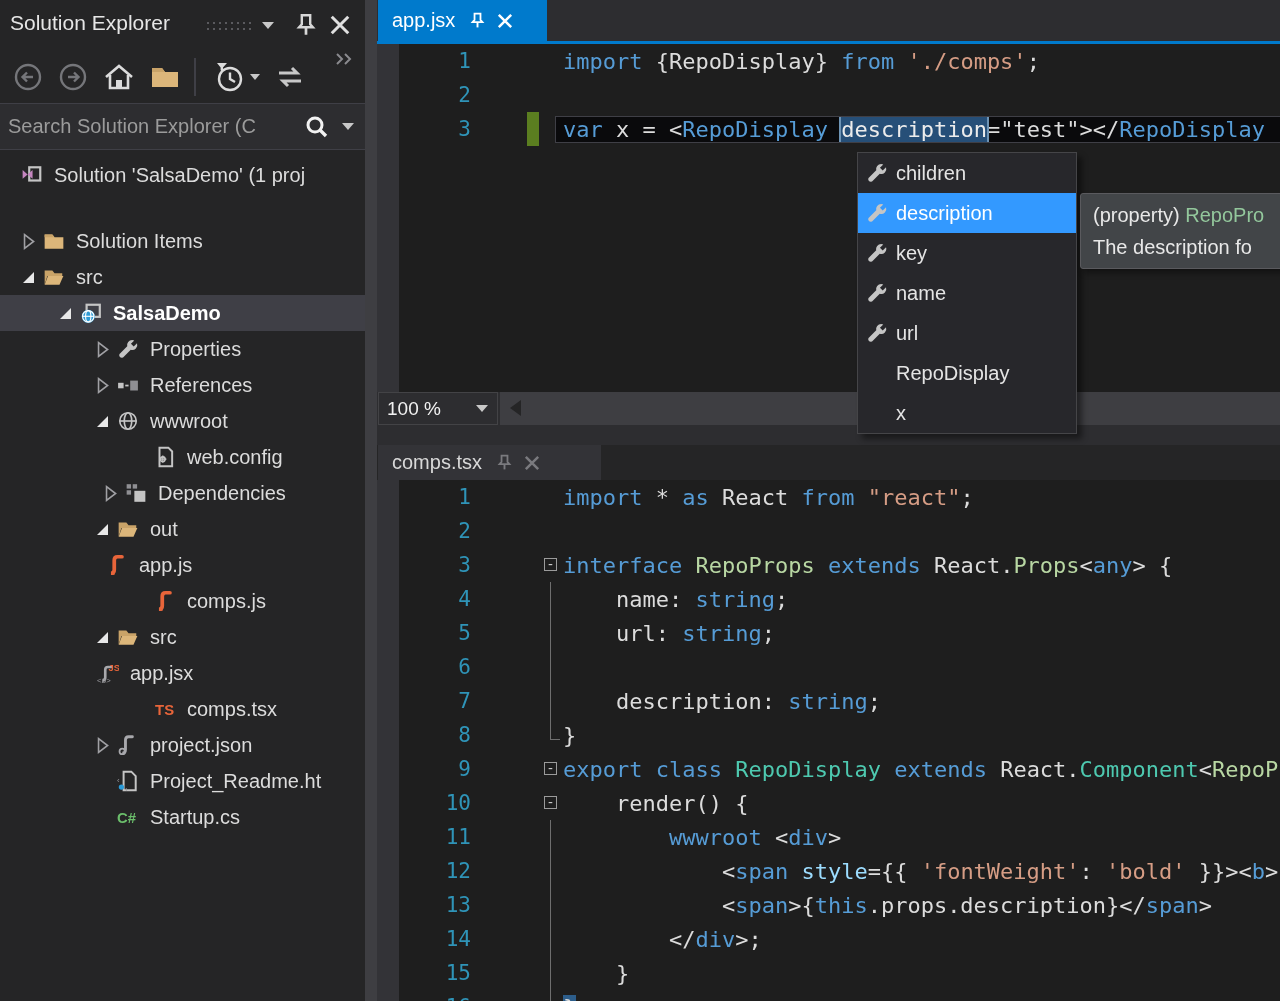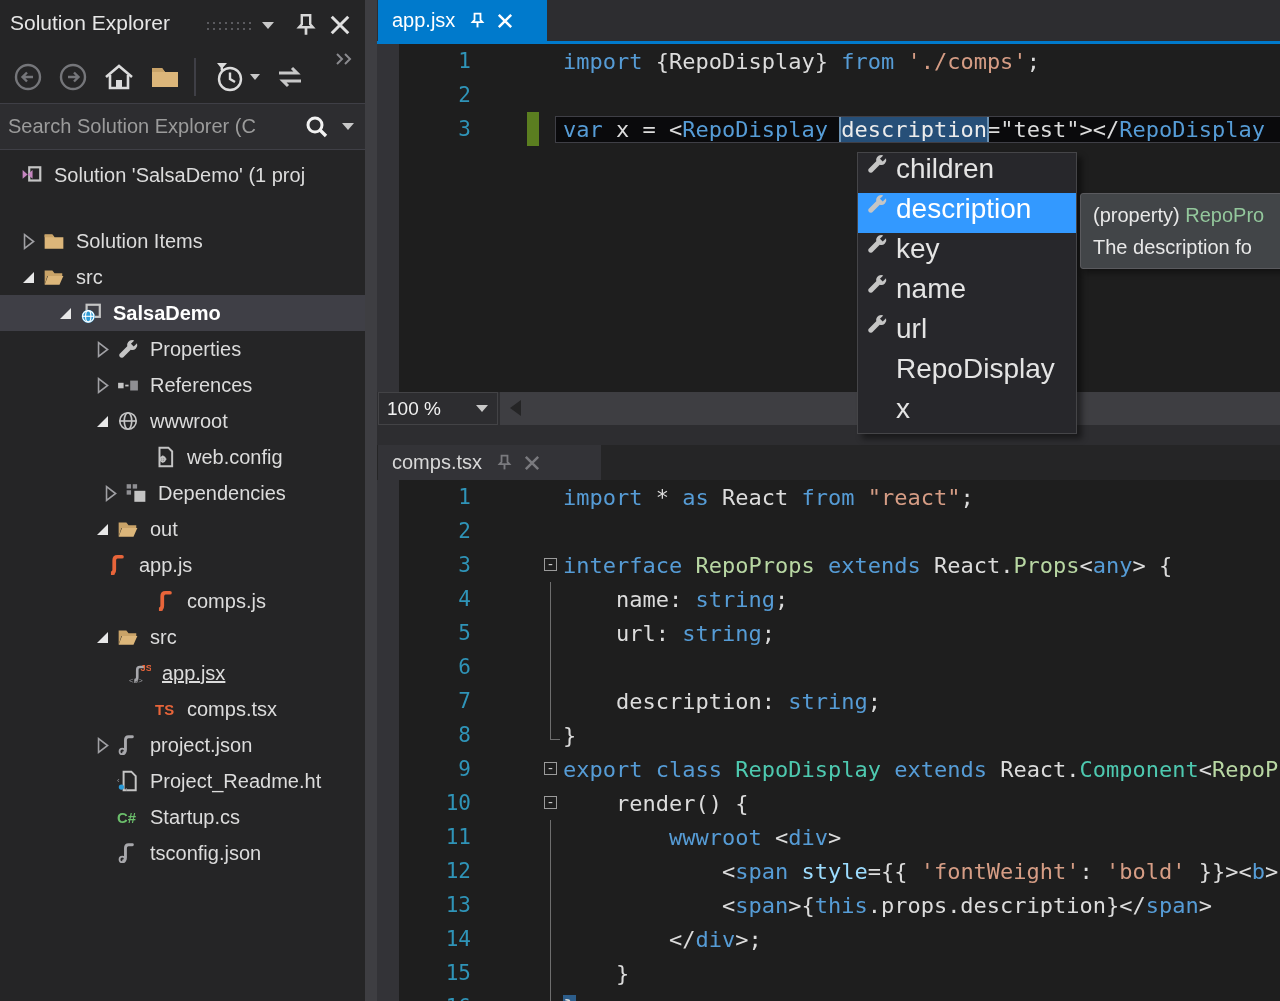--- a/index.html
+++ b/index.html
@@ -70,21 +70,21 @@
               box-sizing:border-box;display:flex;align-items:center;font-size:19px;color:#F1F1F1}
   .zoom-combo .zv{flex:1;padding-left:8px}
   .hscroll{position:absolute;left:123px;top:0;right:0;height:33px;background:#3E3E42}
   .hscroll-arrow{position:absolute;left:10px;top:8px;width:0;height:0;border-top:8px solid transparent;border-bottom:8px solid transparent;border-right:11px solid #252526}
   .splitter{position:absolute;left:0;top:425px;right:0;height:20px;background:#2D2D30}
   .tabstrip-bottom{position:absolute;left:0;top:445px;right:0;height:35px;background:#252526}
 
   
   #completion{left:857px;top:152px;width:220px;background:#27272B;border:1px solid #454548;z-index:40;
               box-shadow:5px 5px 6px rgba(0,0,0,.45);box-sizing:border-box}
-  .cmp-row{height:40px;display:flex;font-size:28px;color:#E4E4E4;padding-left:8px}
+  .cmp-row{height:40px;display:flex;align-items:center;font-size:20px;color:#E4E4E4;padding-left:8px}
   .cmp-row.selected{background:#3399FF;color:#FFFFFF}
   .cmp-icon{width:30px;height:22px;flex:none;display:flex;align-items:center}
 
   
   #tooltip{left:1080px;top:193px;width:210px;height:76px;background:#424548;border:1px solid #5A5A5E;border-radius:3px;
            z-index:50;box-shadow:4px 4px 6px rgba(0,0,0,.4);padding:5px 12px;box-sizing:border-box;
            font-size:20px;line-height:32px;white-space:nowrap;overflow:hidden;color:#E8E8E8}
   .tt-type{color:#93C79C}
 
   svg{display:block}
@@ -328,21 +328,21 @@
             <span class="arr-exp"></span>
           </span>
           <span class="tree-icon">
             <svg width="22" height="22" viewBox="0 0 20 20">
               <path d="M1.5 4h7l2 2.5h7V9H4l-2.5 8z" fill="#C9A368"></path>
               <path d="M4.5 9h14L15 17H1.5z" fill="#DCB67A"></path>
             </svg>
           </span>
           <span class="tree-label">src</span>
         </div>
-        <div class="tree-row" style="padding-left: 102px; text-decoration: underline;">
+        <div class="tree-row" style="padding-left: 70px;">
           <span class="tree-arrow"></span>
           <span class="tree-icon">
             <svg width="22" height="22" viewBox="0 0 20 20">
               <path d="M13 4.5h-3C8.4 4.5 7.5 5.4 7.5 7v7c0 1.6-.9 2.5-2.5 2.5h1.5" fill="none" stroke="#A8A8AC" stroke-width="2.4" stroke-linecap="round"></path>
               <text x="10.5" y="8.5" fill="#E8653A" font-size="8.5" font-weight="bold" font-family="Liberation Sans,sans-serif">JS</text>
               <text x="0" y="19.5" fill="#9B9B9F" font-size="7" font-family="Liberation Sans,sans-serif">&lt;ø&gt;</text>
             </svg>
           </span>
           <span class="tree-label">app.jsx</span>
         </div>
@@ -382,30 +382,20 @@
           <span class="tree-label">Project_Readme.ht</span>
         </div>
         <div class="tree-row" style="padding-left: 90px;">
           <span class="tree-arrow"></span>
           <span class="tree-icon">
             <svg width="22" height="22" viewBox="0 0 20 20">
               <text x="0" y="15.5" fill="#6BBE6B" font-size="13.5" font-weight="bold" font-family="Liberation Sans,sans-serif">C#</text>
             </svg>
           </span>
           <span class="tree-label">Startup.cs</span>
-        </div>
-        <div class="tree-row" style="padding-left: 90px;">
-          <span class="tree-arrow"></span>
-          <span class="tree-icon">
-            <svg width="22" height="22" viewBox="0 0 20 20">
-              <path d="M14 2.5h-3.5C8.6 2.5 7.7 3.6 7.7 5.5v8.9c0 1.9-1 3-2.9 3h1.7" fill="none" stroke="#A8A8AC" stroke-width="2.6" stroke-linecap="round"></path>
-              <circle cx="4.8" cy="15.8" r="2.5" fill="none" stroke="#A8A8AC" stroke-width="1.6"></circle>
-            </svg>
-          </span>
-          <span class="tree-label">tsconfig.json</span>
         </div>
       </div>
   </div>
 
   <div class="abs" id="se-scrollbar"></div>
 
   <div class="abs" id="editor">
 
     <div class="tabstrip-top">
       <div class="tab-active">

